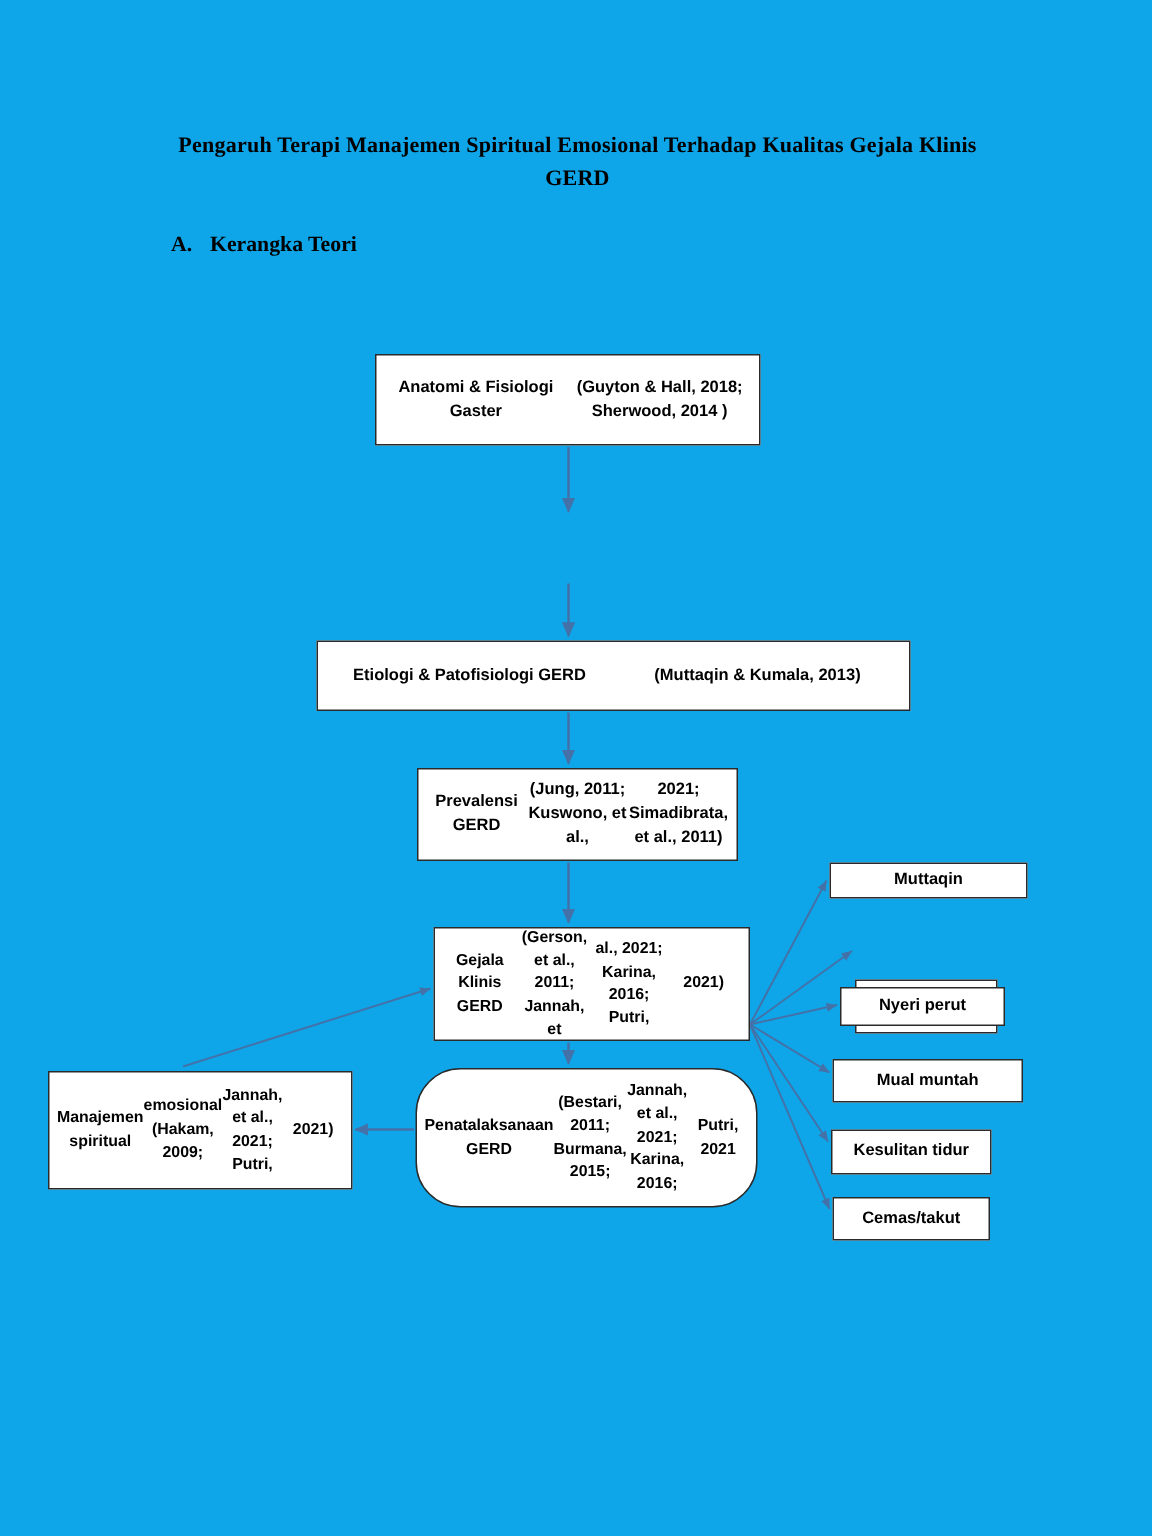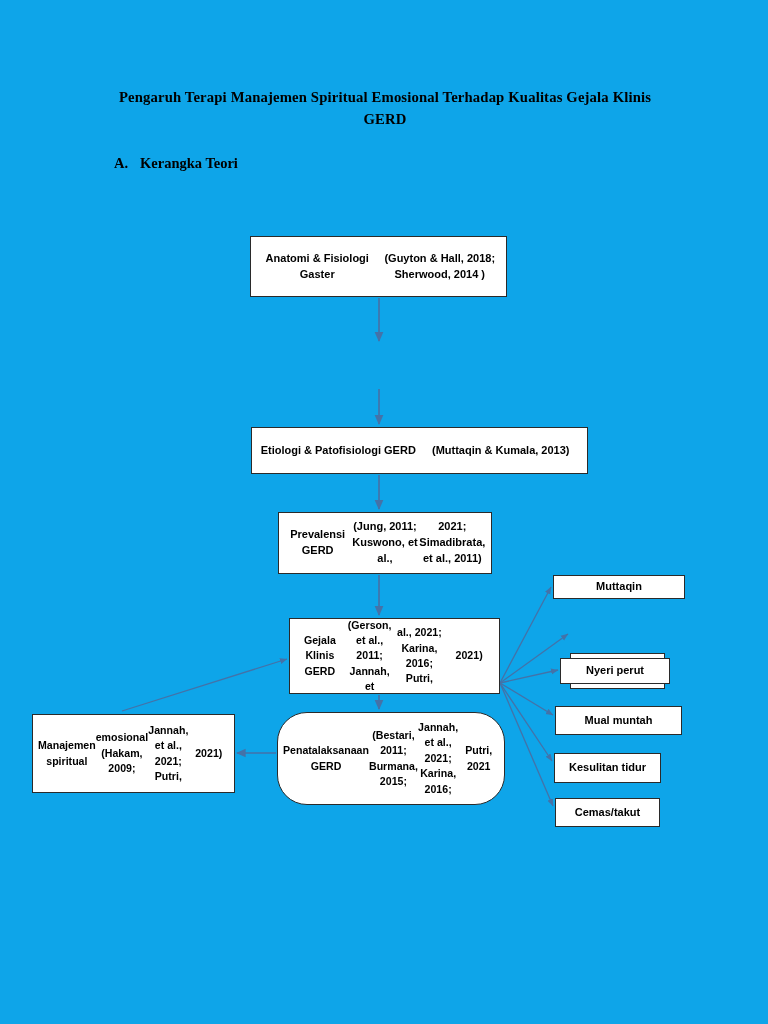--- a/index.html
+++ b/index.html
@@ -71,21 +71,21 @@
     line-height: 1.45;
     padding: 3px 5px;
     z-index: 3;
   }
   .node .ln { display: block; width: 100%; }
   .node .gap { height: 9px; }
 
   
   #node-anatomi      { left: 250px; top: 236px; width: 257px; height: 61px; }
   #node-pengertian   { left: 219px; top: 344px; width: 322px; height: 44px; }
-  #node-etiologi     { left: 211px; top: 427px; width: 337px; height: 47px; margin-left: 40px; }
+  #node-etiologi     { left: 211px; top: 427px; width: 396px; height: 47px; }
   #node-prevalensi   { left: 278px; top: 512px; width: 214px; height: 62px; }
   #node-gejala       { left: 289px; top: 618px; width: 211px; height: 76px; font-size: 10.6px;}
   #node-penatalaksanaan { left: 277px; top: 712px; width: 228px; height: 93px; font-size: 10.6px; border-radius: 30px;}
   #node-manajemen    { left: 32px;  top: 714px; width: 203px; height: 79px; font-size: 10.6px;}
 
   
   #node-heartburn       { left: 553px; top: 575px; width: 132px; height: 24px; }
   #node-regurgitasi     { left: 570px; top: 653px; width: 95px;  height: 36px; align-items: flex-end; }
   #node-nyeri-perut     { left: 560px; top: 658px; width: 110px; height: 26px; }
   #node-mual-muntah     { left: 555px; top: 706px; width: 127px; height: 29px; }

